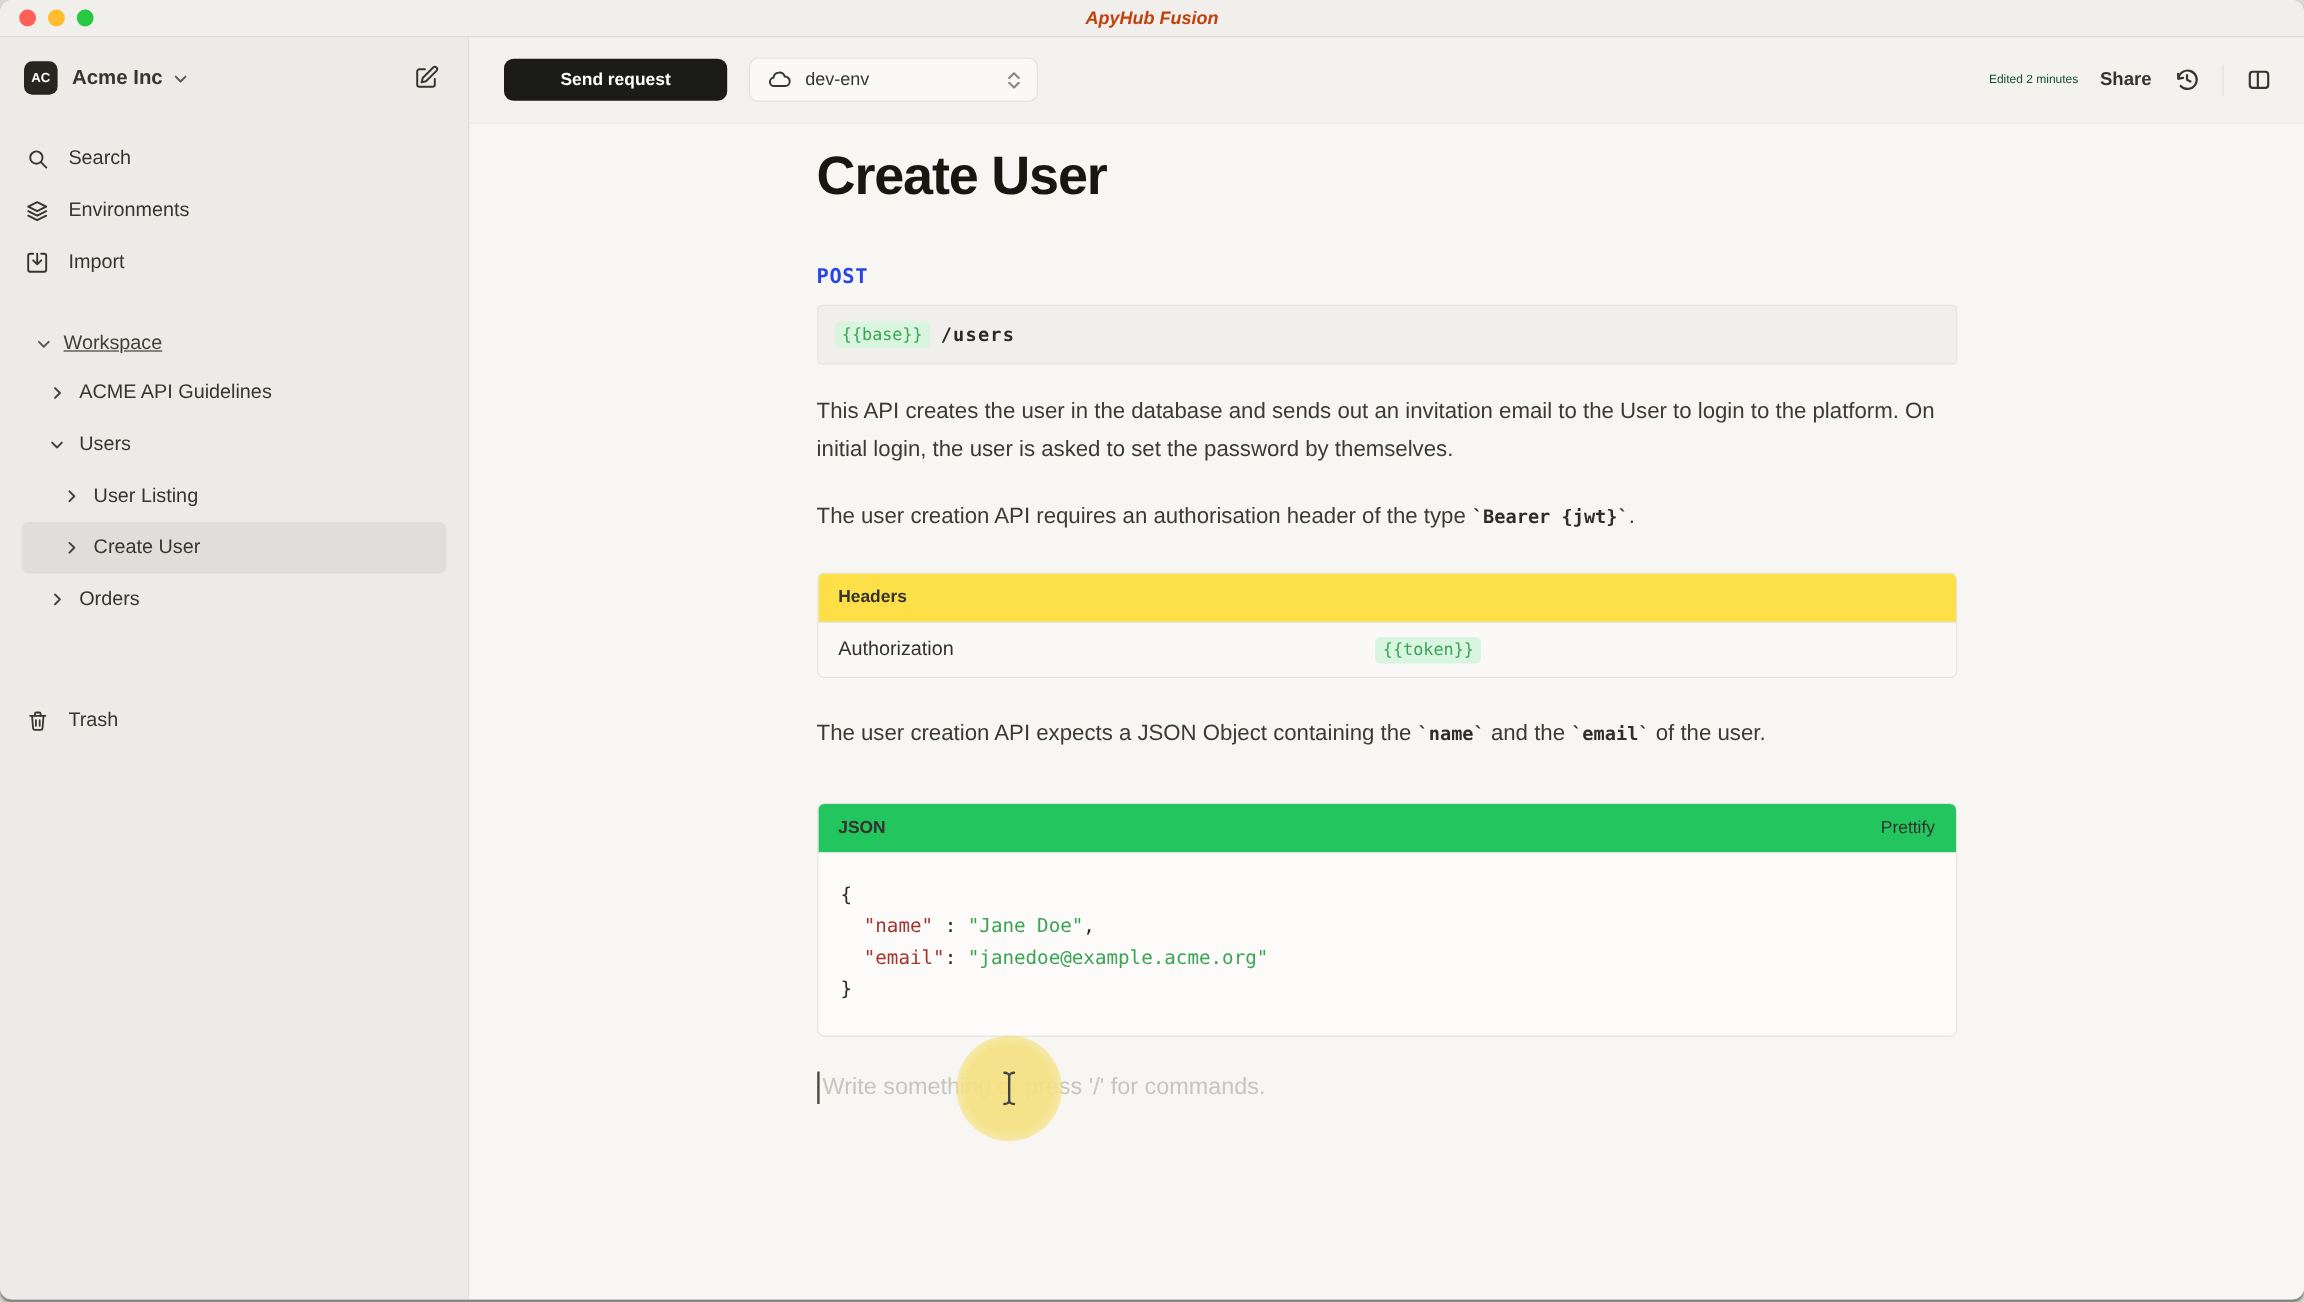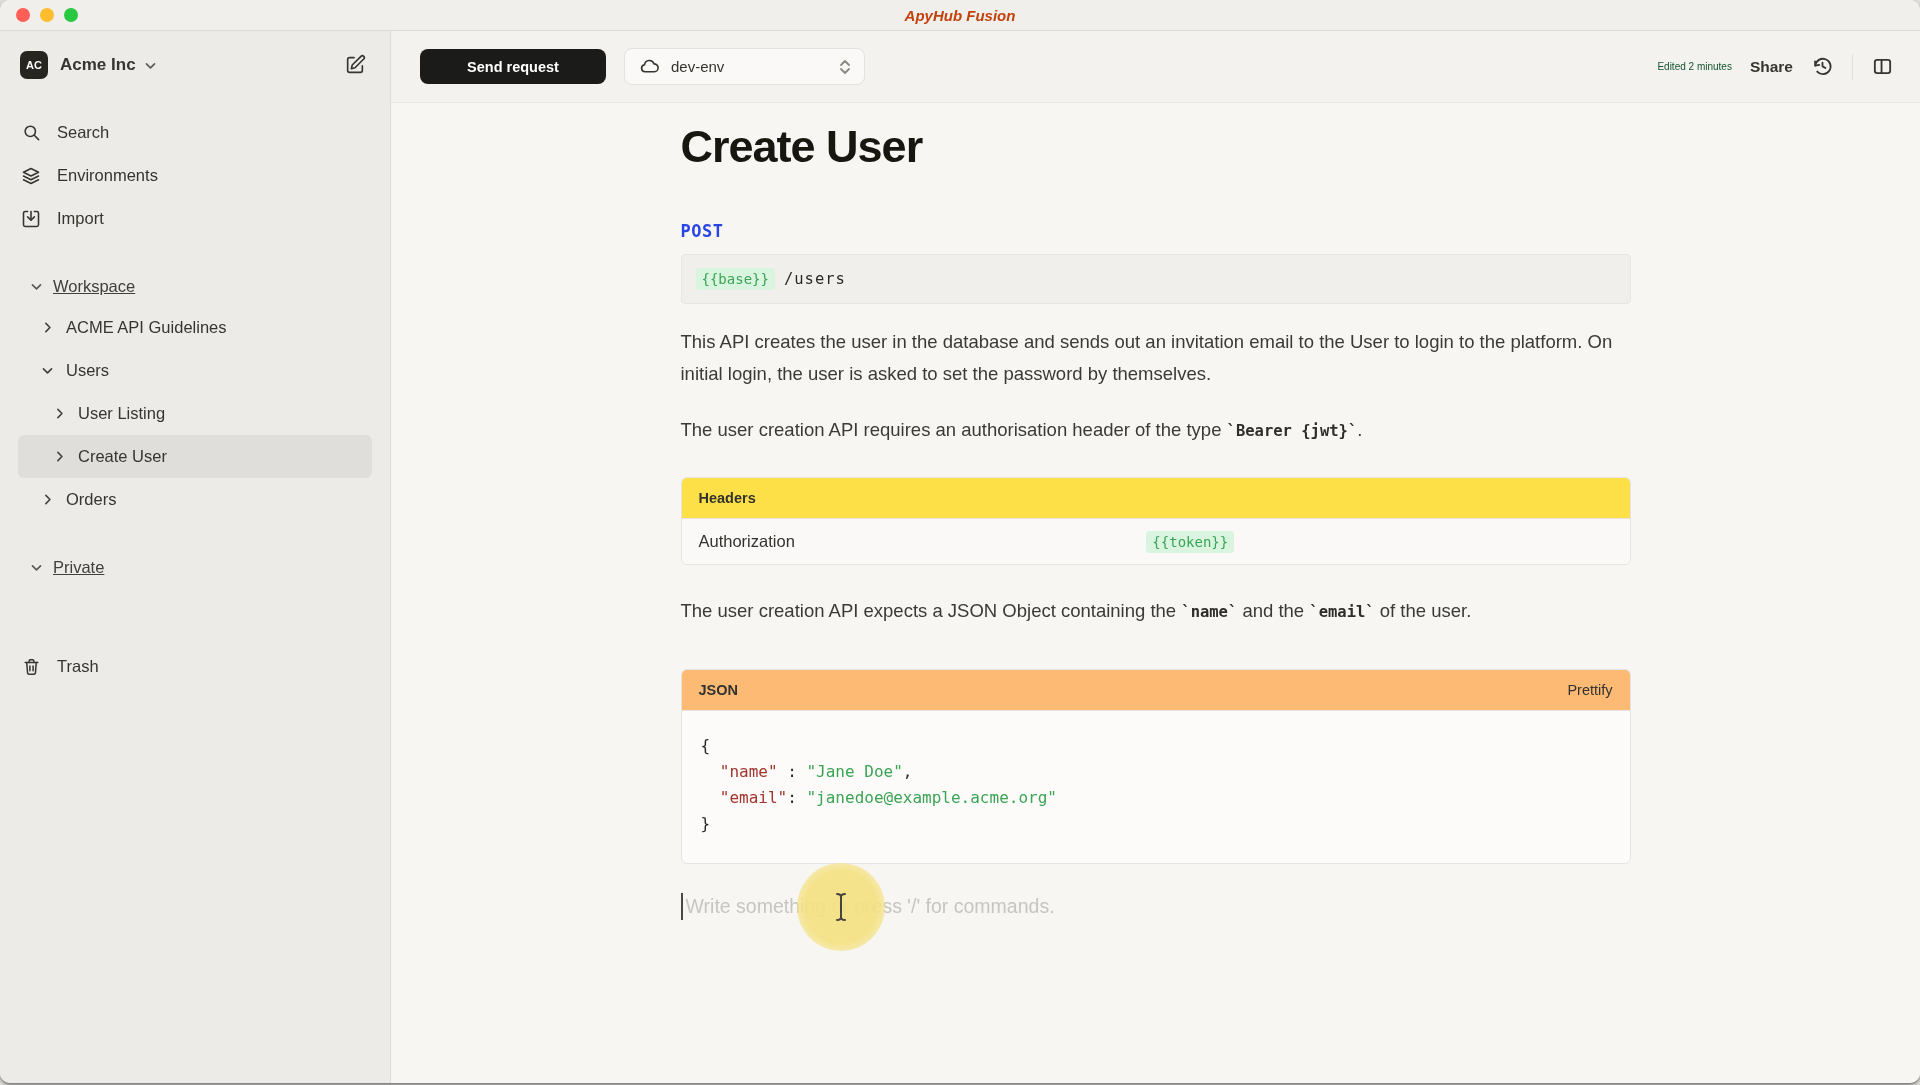--- a/index.html
+++ b/index.html
@@ -138,21 +138,21 @@
     height: 50px;
     display: flex; align-items: center; gap: 9px;
     padding: 0 14px;
     font-family: "DejaVu Sans Mono", monospace; font-size: 15px;
   }
   .var-chip {
     background: #D9F4DF; color: #3BA455;
     border-radius: 4px; padding: 3px 6px;
     font-family: "DejaVu Sans Mono", monospace; font-size: 14px;
   }
-  .url-path { font-weight: normal; color: #2B2A26; letter-spacing: 1px; font-size: 15.5px; }
+  .url-path { font-weight: bold; color: #2B2A26; letter-spacing: 1px; font-size: 15.5px; }
 
   .para {
     margin-top: 24px;
     font-size: 18.5px; line-height: 1.72; color: #3C3A35;
   }
   .para.tight { margin-top: 22px; }
   .inline-code {
     font-family: "DejaVu Sans Mono", monospace;
     font-size: 15.5px; font-weight: bold; color: #2E2D29;
   }
@@ -176,21 +176,21 @@
   .ht-key { flex: 0 0 49%; }
 
   .para3 { margin-top: 30px; }
 
   .json-block {
     margin-top: 42px;
     border: 1px solid #E5E4E0; border-radius: 6px;
     overflow: hidden;
   }
   .jb-head {
-    background: #fdba74; border-bottom: 1px solid #E5E4E0;
+    background: #22c55e; border-bottom: 1px solid #E5E4E0;
     height: 41px; display: flex; align-items: center; justify-content: space-between;
     padding: 0 17px; font-size: 14.5px; color: #33322E;
   }
   .jb-lang { font-weight: bold; }
   .jb-prettify { cursor: pointer; }
   .jb-code {
     background: #FCFBF9;
     padding: 22px 19px 26px;
     font-family: "DejaVu Sans Mono", monospace;
     font-size: 16px; line-height: 26px; color: #2B2A26;
@@ -333,30 +333,20 @@
           <span>
             <svg class="si" width="13" height="13" viewBox="0 0 16 16" fill="none" stroke="#44423D" stroke-width="2" stroke-linecap="round" stroke-linejoin="round">
                 <polyline points="6,3 11,8 6,13"></polyline>
               </svg>
           </span>
           <span>Orders</span>
         </div>
 
       </div>
 
-      <div class="private-section">
-        <div class="section-header">
-          <span>
-            <svg class="si" width="13" height="13" viewBox="0 0 16 16" fill="none" stroke="#5B5954" stroke-width="2" stroke-linecap="round" stroke-linejoin="round">
-                <polyline points="3,6 8,11 13,6"></polyline>
-              </svg>
-          </span>
-          <span>Private</span>
-        </div>
-      </div>
 
       <div class="trash-wrap">
         <div class="nav-item">
           <span class="nicon">
             <svg class="si" width="19" height="19" viewBox="0 0 24 24" fill="none" stroke="#37352F" stroke-width="1.9" stroke-linecap="round" stroke-linejoin="round">
                 <path d="M4 7h16"></path>
                 <path d="M9 7V5a1.5 1.5 0 0 1 1.5-1.5h3A1.5 1.5 0 0 1 15 5v2"></path>
                 <path d="M6 7l1 13a2 2 0 0 0 2 1.8h6A2 2 0 0 0 17 20l1-13"></path>
                 <path d="M10 11.5v6M14 11.5v6"></path>
               </svg>

